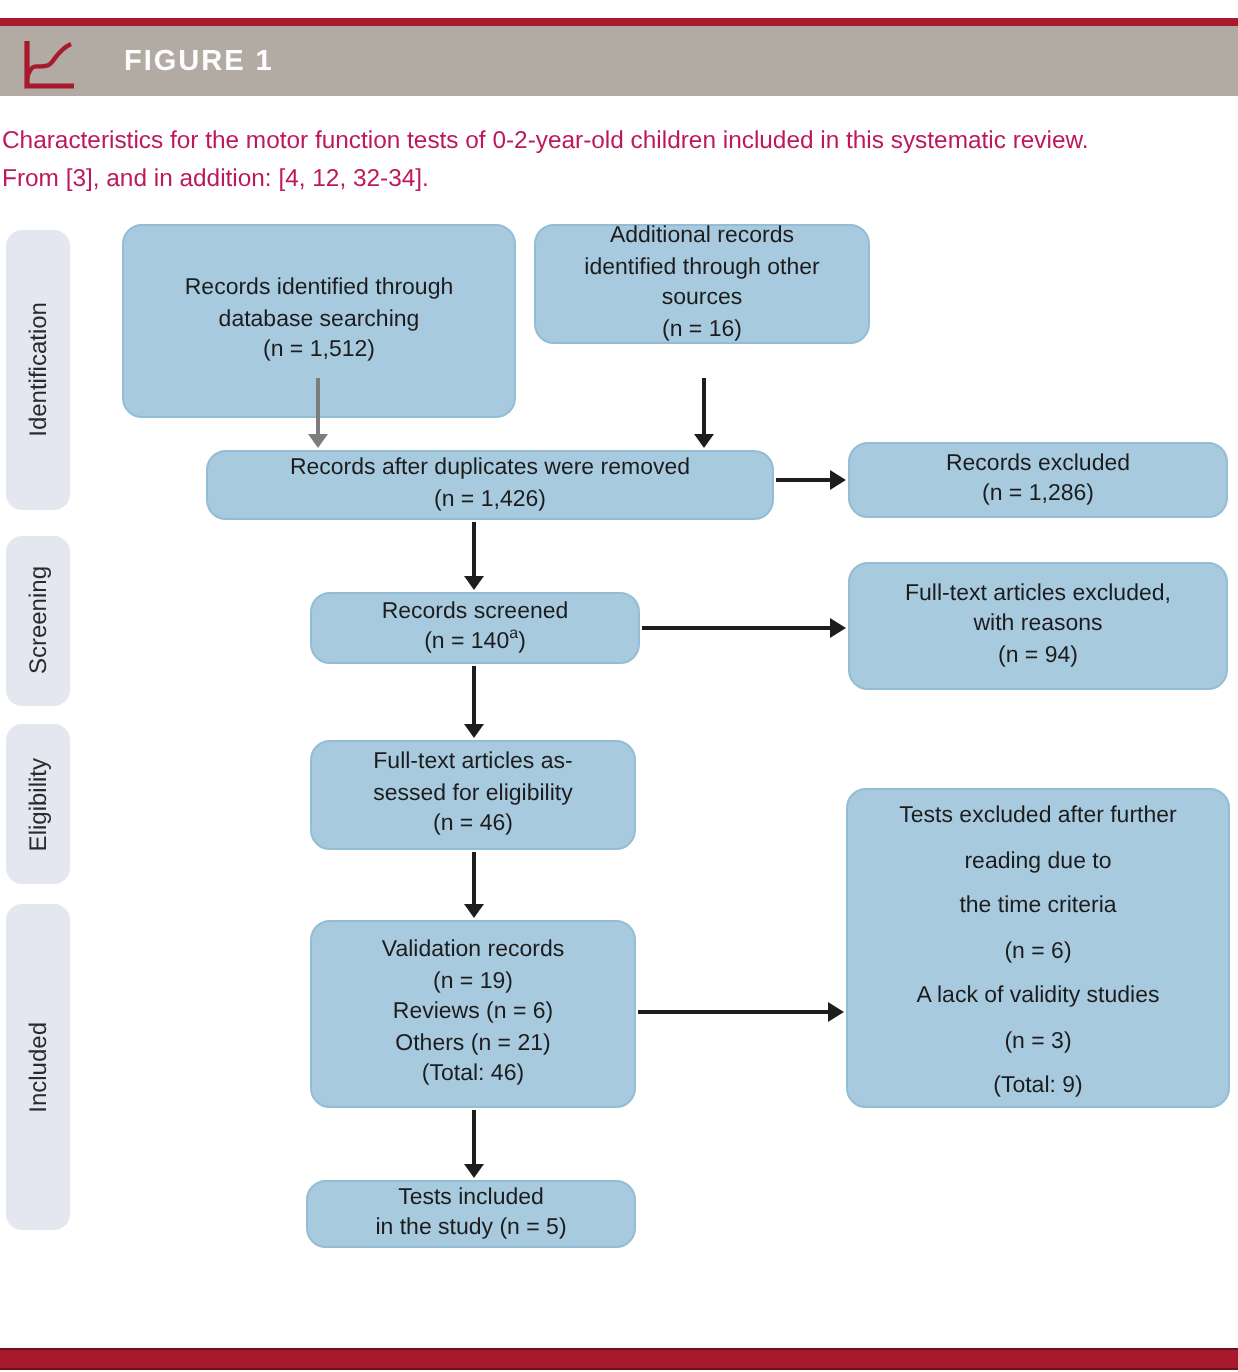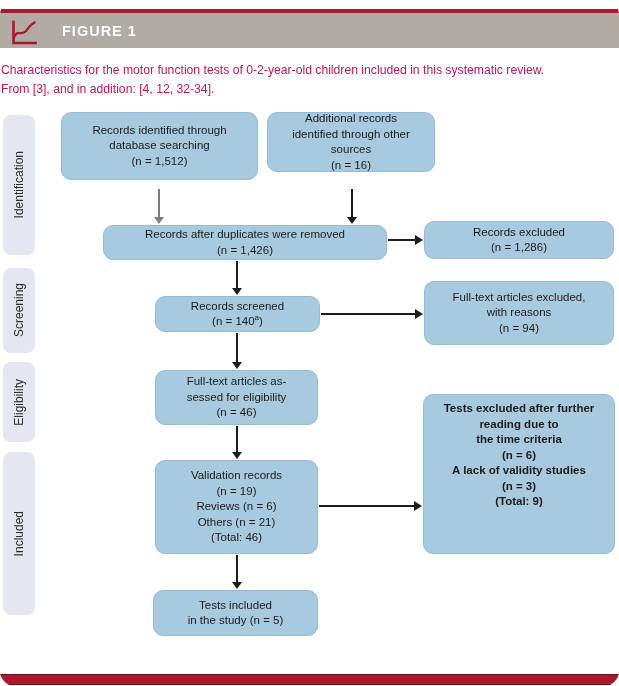--- a/index.html
+++ b/index.html
@@ -1,18 +1,18 @@
 <!DOCTYPE html>
 <html><head>
 <meta charset="utf-8">
 <style>
   html,body { margin:0; padding:0; background:#ffffff; }
   .page {
     position:relative; width:619px; height:686px; background:#ffffff;
-    font-family:"Liberation Sans", sans-serif; overflow:hidden;border-radius:15px;
+    font-family:"Liberation Sans", sans-serif; overflow:hidden;
   }
   
   .top-red-line { position:absolute; left:0; top:9px; width:619px; height:4px; background:#a8192e; }
   .header-bar {
     position:absolute; left:0; top:13px; width:619px; height:35px;
     background:#b2aba4; display:flex; align-items:center;
   }
   .chart-icon { position:absolute; left:9px; top:4px; }
   .figure-title {
     position:absolute; left:62px; top:0; height:35px; display:flex; align-items:center;
@@ -31,21 +31,21 @@
     writing-mode:vertical-rl; transform:rotate(180deg);
     font-size:12px; color:#2a2a2a; white-space:nowrap;
   }
   
   .fbox {
     position:absolute; background:#a7cadf; border:1px solid #94bcd4; border-radius:10px;
     box-sizing:border-box; display:flex; flex-direction:column; align-items:center;
     justify-content:center; text-align:center;
     font-size:11.5px; line-height:15.5px; color:#1c1c1c; padding:1px 2px;
   }
-  .fbox.top-align { justify-content:flex-start; padding-top:6px;font-weight:bold; }
+  .fbox.top-align { justify-content:space-between; padding-top:6px; }
   .sup { font-size:8px; vertical-align:super; line-height:0; }
   
   .varrow { position:absolute; width:10px; --c:#1d1d1b; }
   .varrow .stem { position:absolute; left:4.2px; top:0; bottom:6px; width:1.6px; background:var(--c); }
   .varrow .head { position:absolute; left:0; bottom:0; width:0; height:0;
     border-left:5px solid transparent; border-right:5px solid transparent; border-top:7px solid var(--c); }
   .varrow.gray { --c:#7d7d7d; }
   .harrow { position:absolute; height:10px; --c:#1d1d1b; }
   .harrow .stem { position:absolute; top:4.2px; left:0; right:6px; height:1.6px; background:var(--c); }
   .harrow .head { position:absolute; right:0; top:0; width:0; height:0;
@@ -81,21 +81,21 @@
   <div class="stage" style="top:268px;height:85px">
     <span>Screening</span>
   </div>
   <div class="stage" style="top:362px;height:80px">
     <span>Eligibility</span>
   </div>
   <div class="stage" style="top:452px;height:163px">
     <span>Included</span>
   </div>
 
-  <div class="fbox" style="left:61px;top:112px;width:197px;height:68px">
+  <div class="fbox" style="left:61px;top:112px;width:197px;height:97px">
     <div>Records identified through</div>
     <div>database searching</div>
     <div>(n = 1,512)</div>
   </div>
 
   <div class="fbox" style="left:267px;top:112px;width:168px;height:60px">
     <div>Additional records</div>
     <div>identified through other</div>
     <div>sources</div>
     <div>(n = 16)</div>
@@ -141,21 +141,21 @@
   <div class="fbox top-align" style="left:423px;top:394px;width:192px;height:160px">
     <div>Tests excluded after further</div>
     <div>reading due to</div>
     <div>the time criteria</div>
     <div>(n = 6)</div>
     <div>A lack of validity studies</div>
     <div>(n = 3)</div>
     <div>(Total: 9)</div>
   </div>
 
-  <div class="fbox" style="left:153px;top:590px;width:165px;height:46px">
+  <div class="fbox" style="left:153px;top:590px;width:165px;height:34px">
     <div>Tests included</div>
     <div>in the study (n = 5)</div>
   </div>
 
   <div class="varrow gray" style="left:154px;top:189px;height:35px">
       <div class="stem"></div>
       <div class="head"></div>
     </div>
   <div class="varrow" style="left:347px;top:189px;height:35px">
       <div class="stem"></div>

